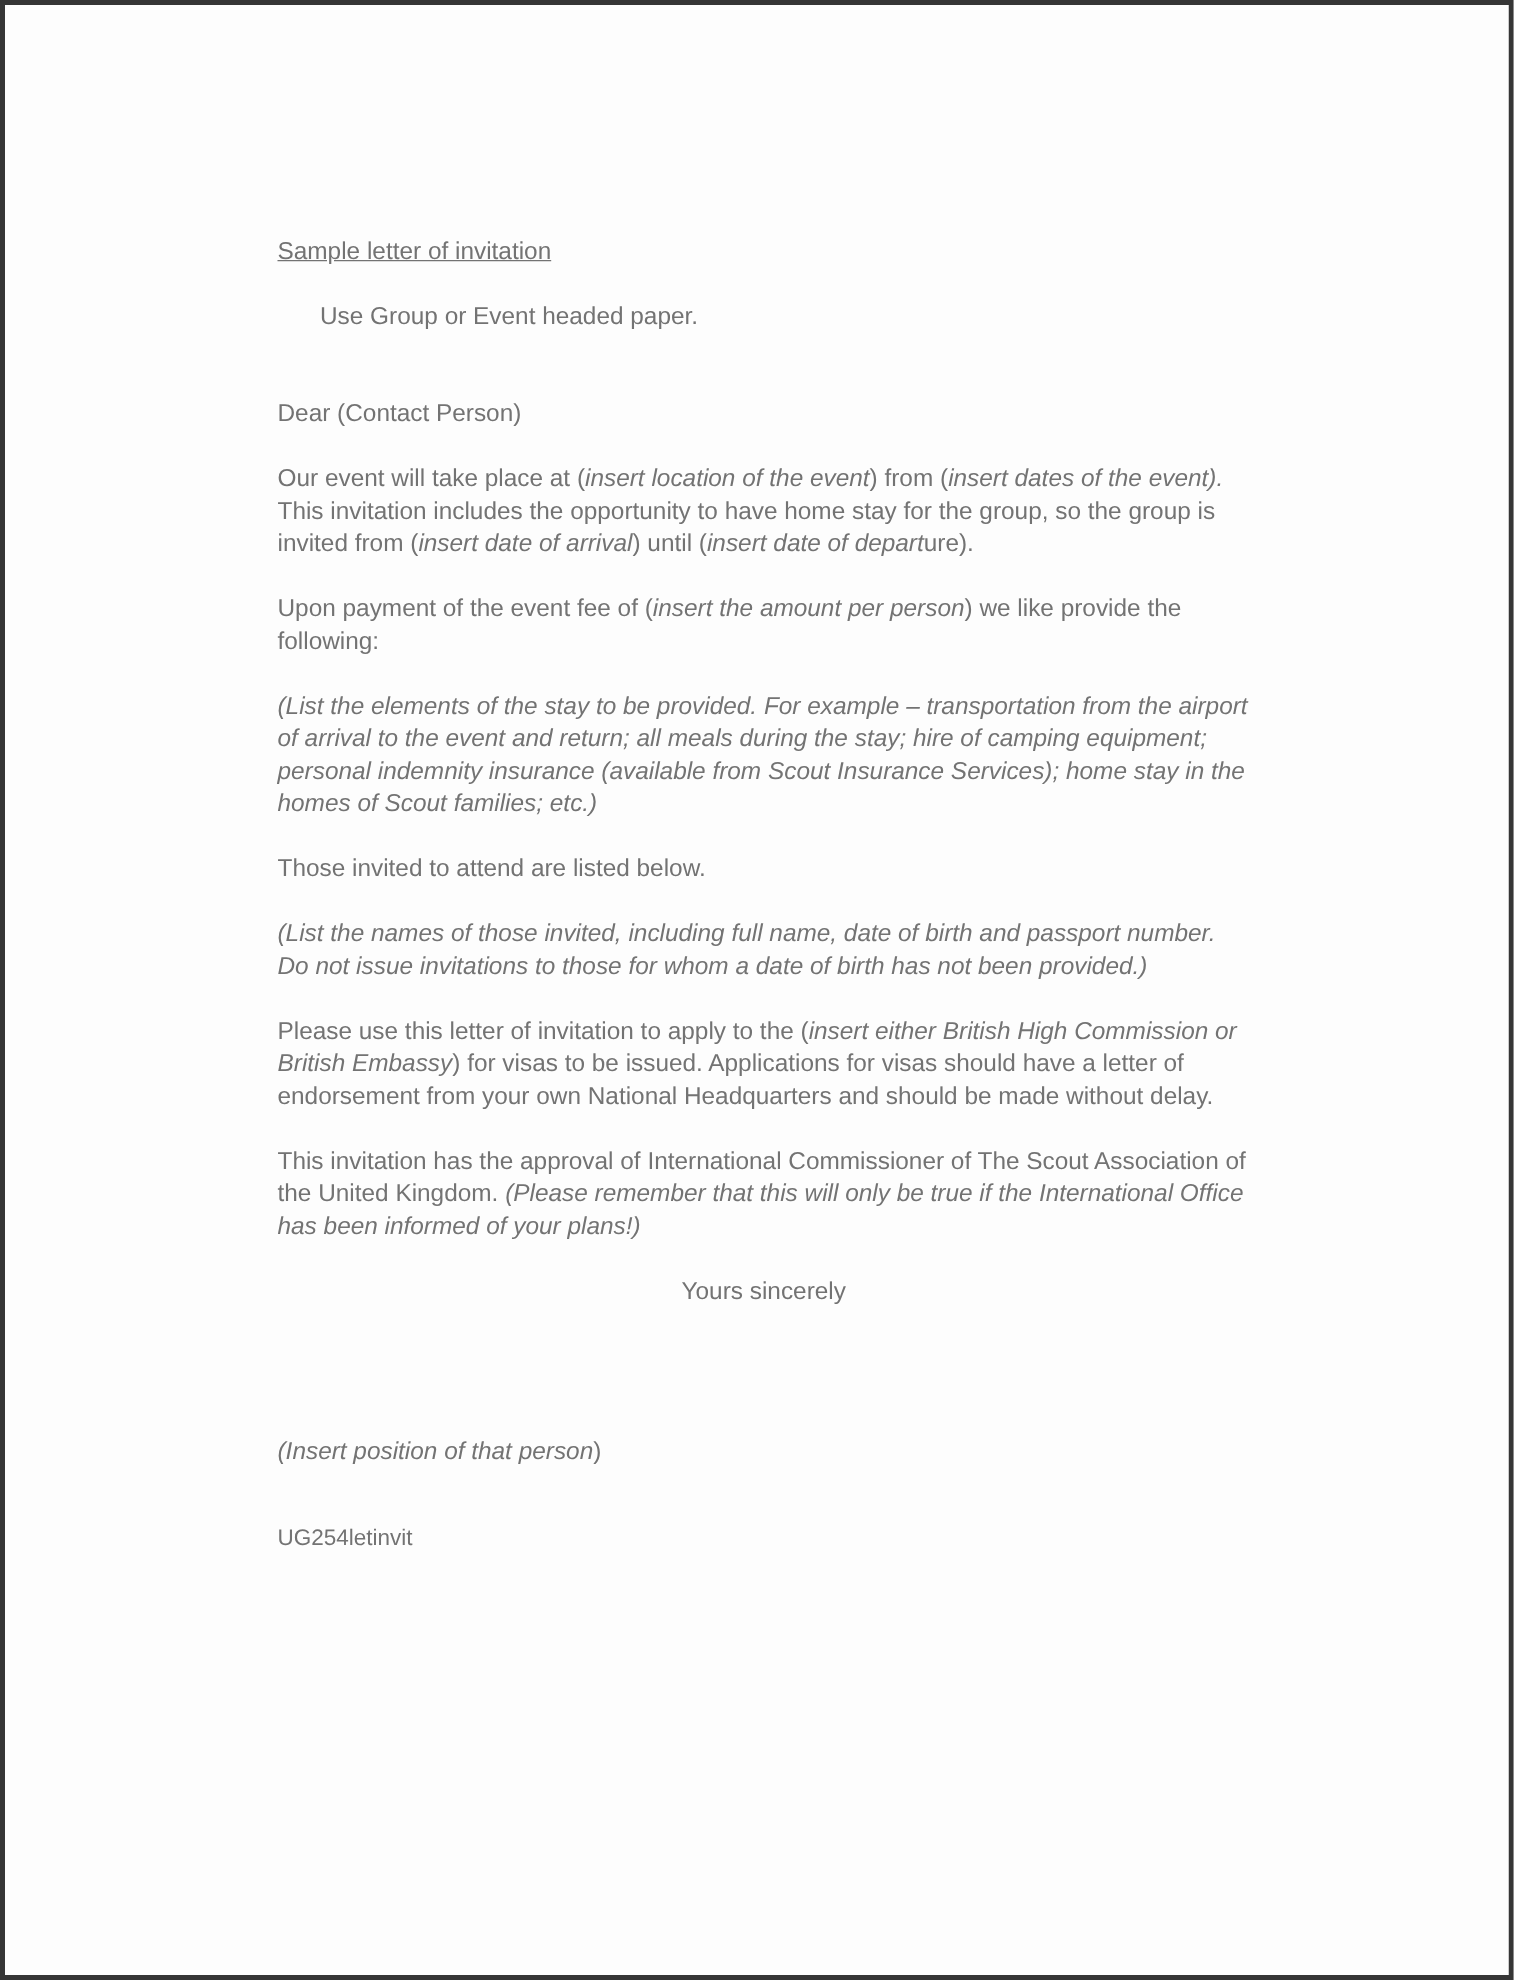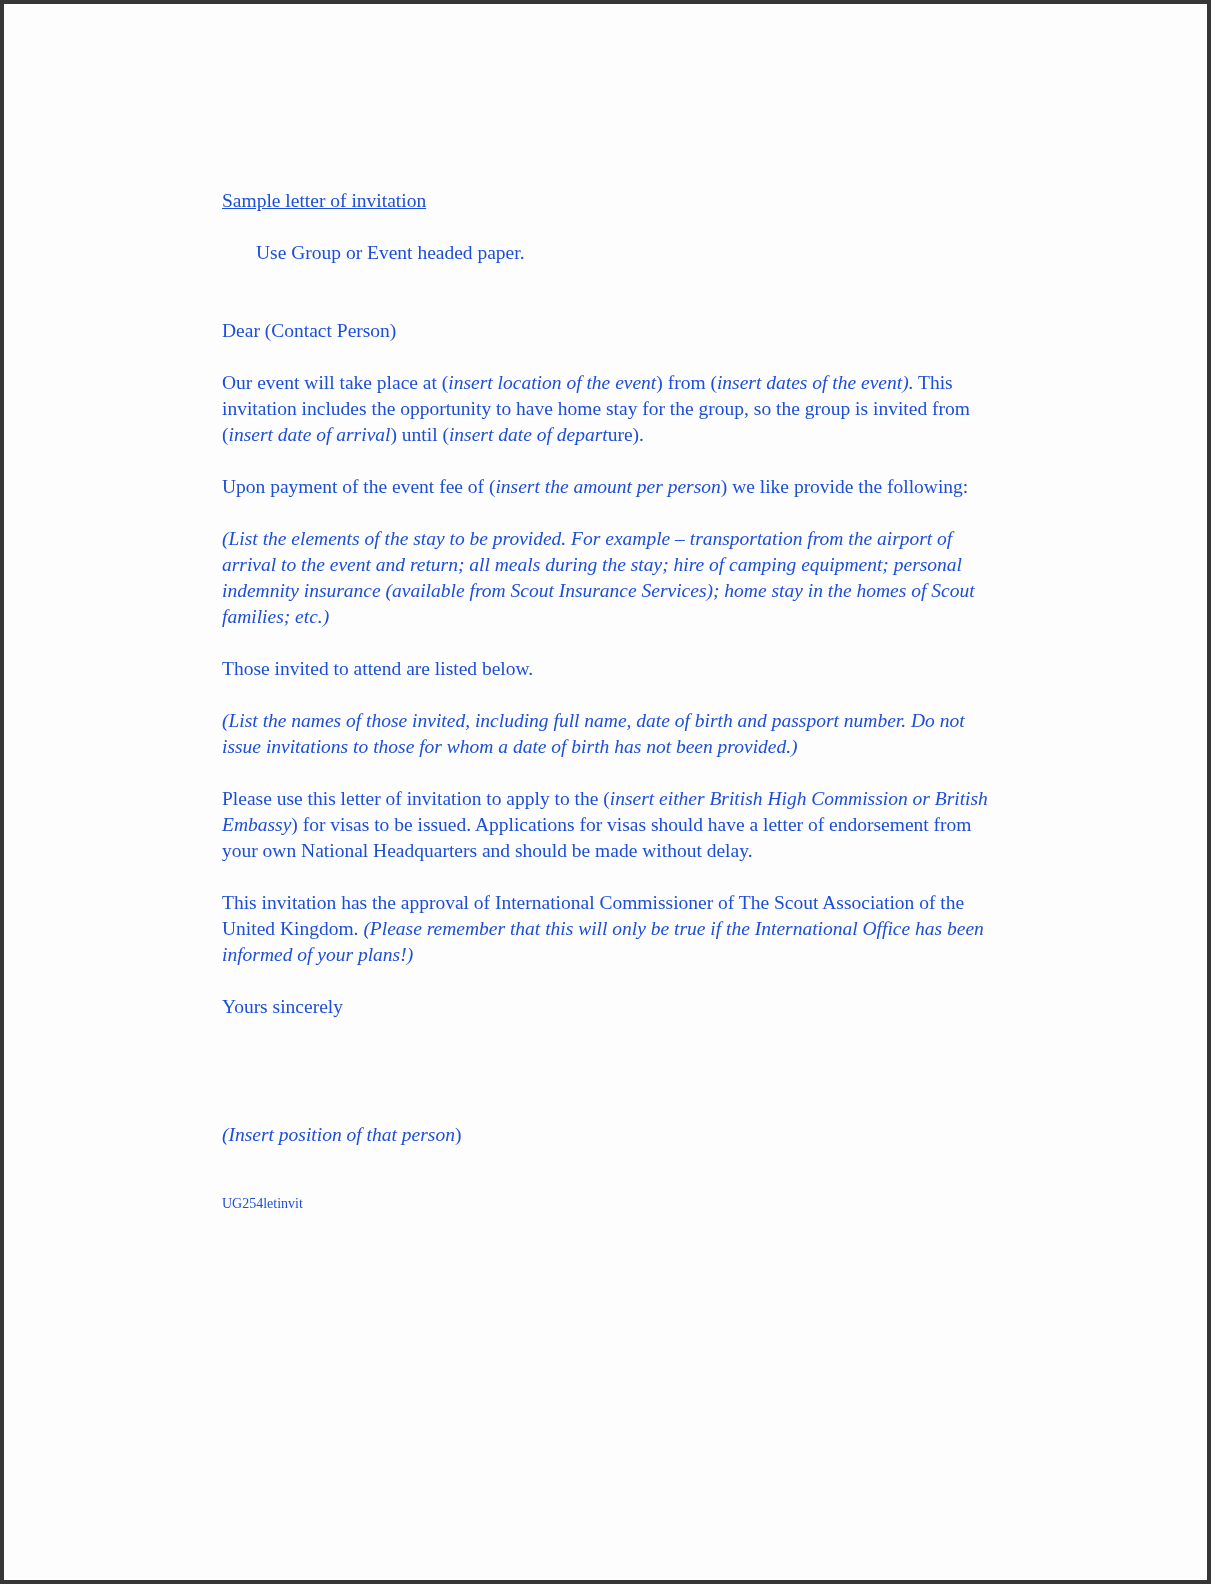--- a/index.html
+++ b/index.html
@@ -7,22 +7,22 @@
     padding: 0;
     background: #ffffff;
   }
   .page {
     position: relative;
     width: 1211px;
     height: 1584px;
     box-sizing: border-box;
     background: #fdfdfd;
     border: 4px solid #363636;
-    font-family: Liberation Serif, serif;
-    color: #1d4ed8;
+    font-family: Liberation Sans, sans-serif;
+    color: #737373;
     overflow: hidden;
   }
   .content {
     position: absolute;
     top: 184px;
     left: 218px;
     width: 778px;
   }
   .para {
     margin: 0 0 26px 0;
@@ -35,29 +35,30 @@
   }
   .instruction {
     margin-bottom: 52px;
     margin-left: 34px;
   }
   .it {
     font-style: italic;
   }
   .closing {
     margin-bottom: 102px;
+    text-align: center;
   }
   .sig-line {
     margin: 0;
     font-size: 19.5px;
     line-height: 26px;
   }
   .footer-code {
     margin-top: 48px;
-    font-size: 14px;
+    font-size: 18px;
     line-height: 16px;
   }
 </style>
 </head>
 <body>
 
 <div class="page">
   <div class="content">
 
     <div class="para title">Sample letter of invitation</div>

